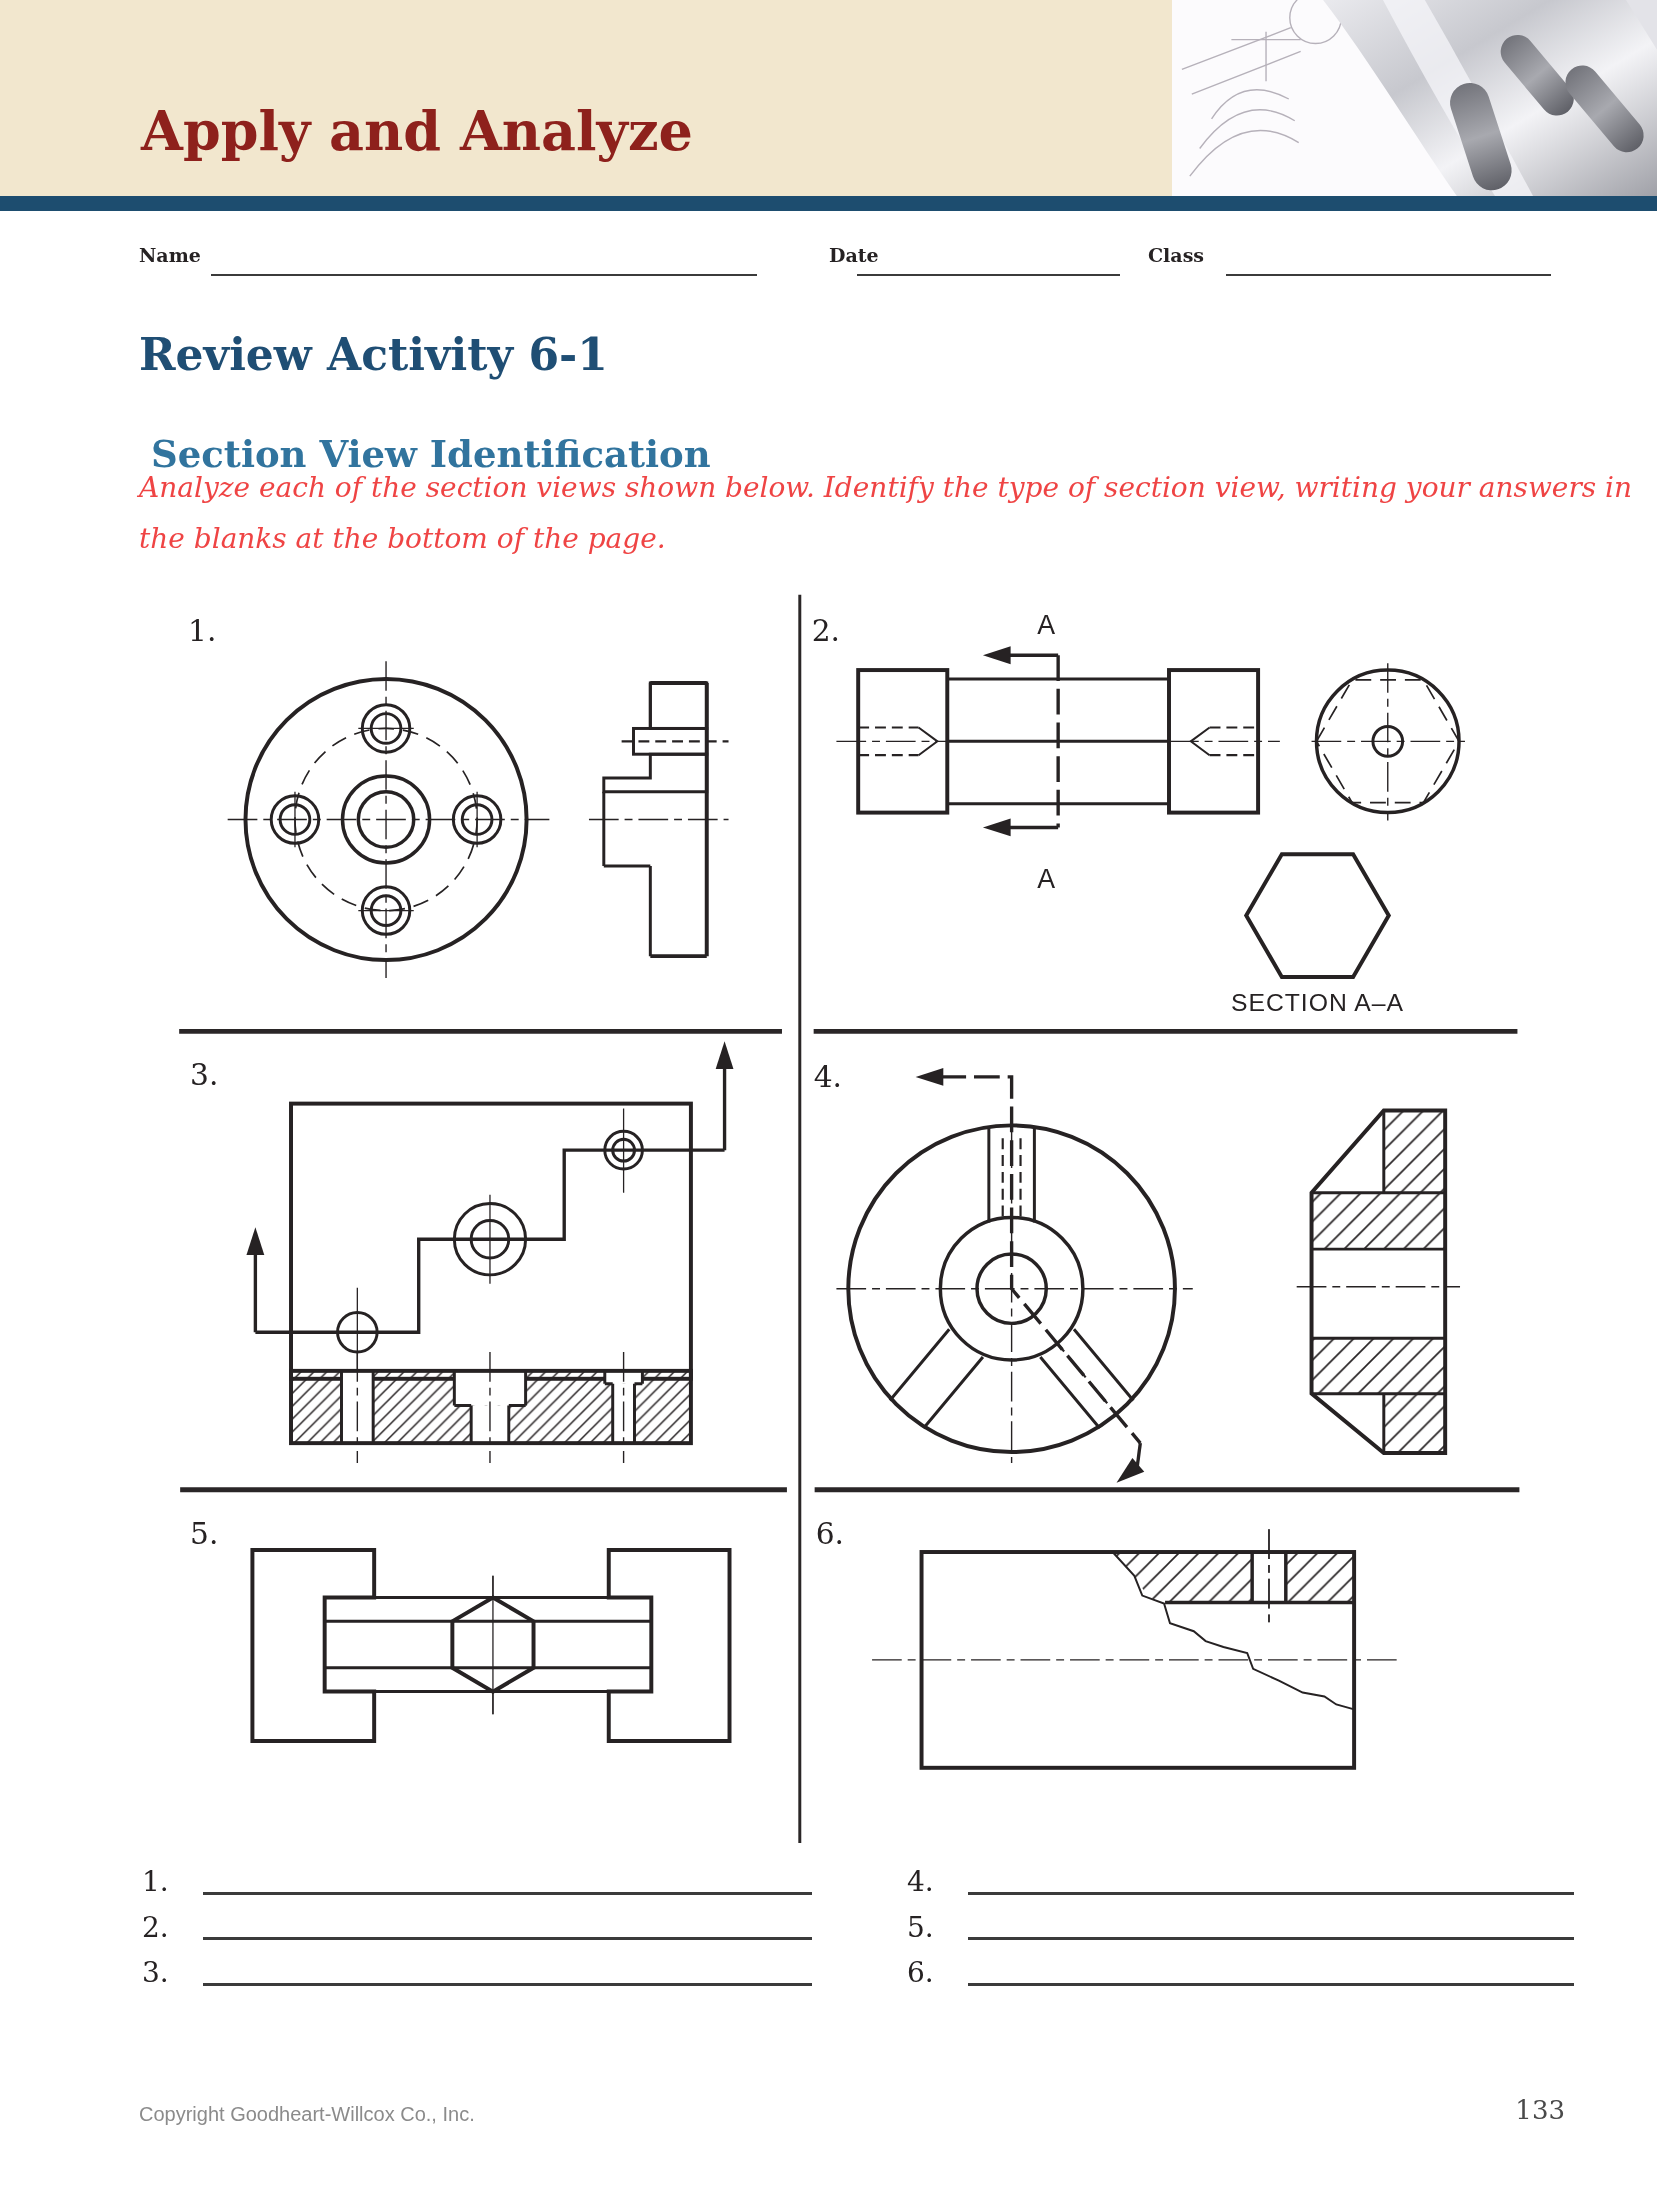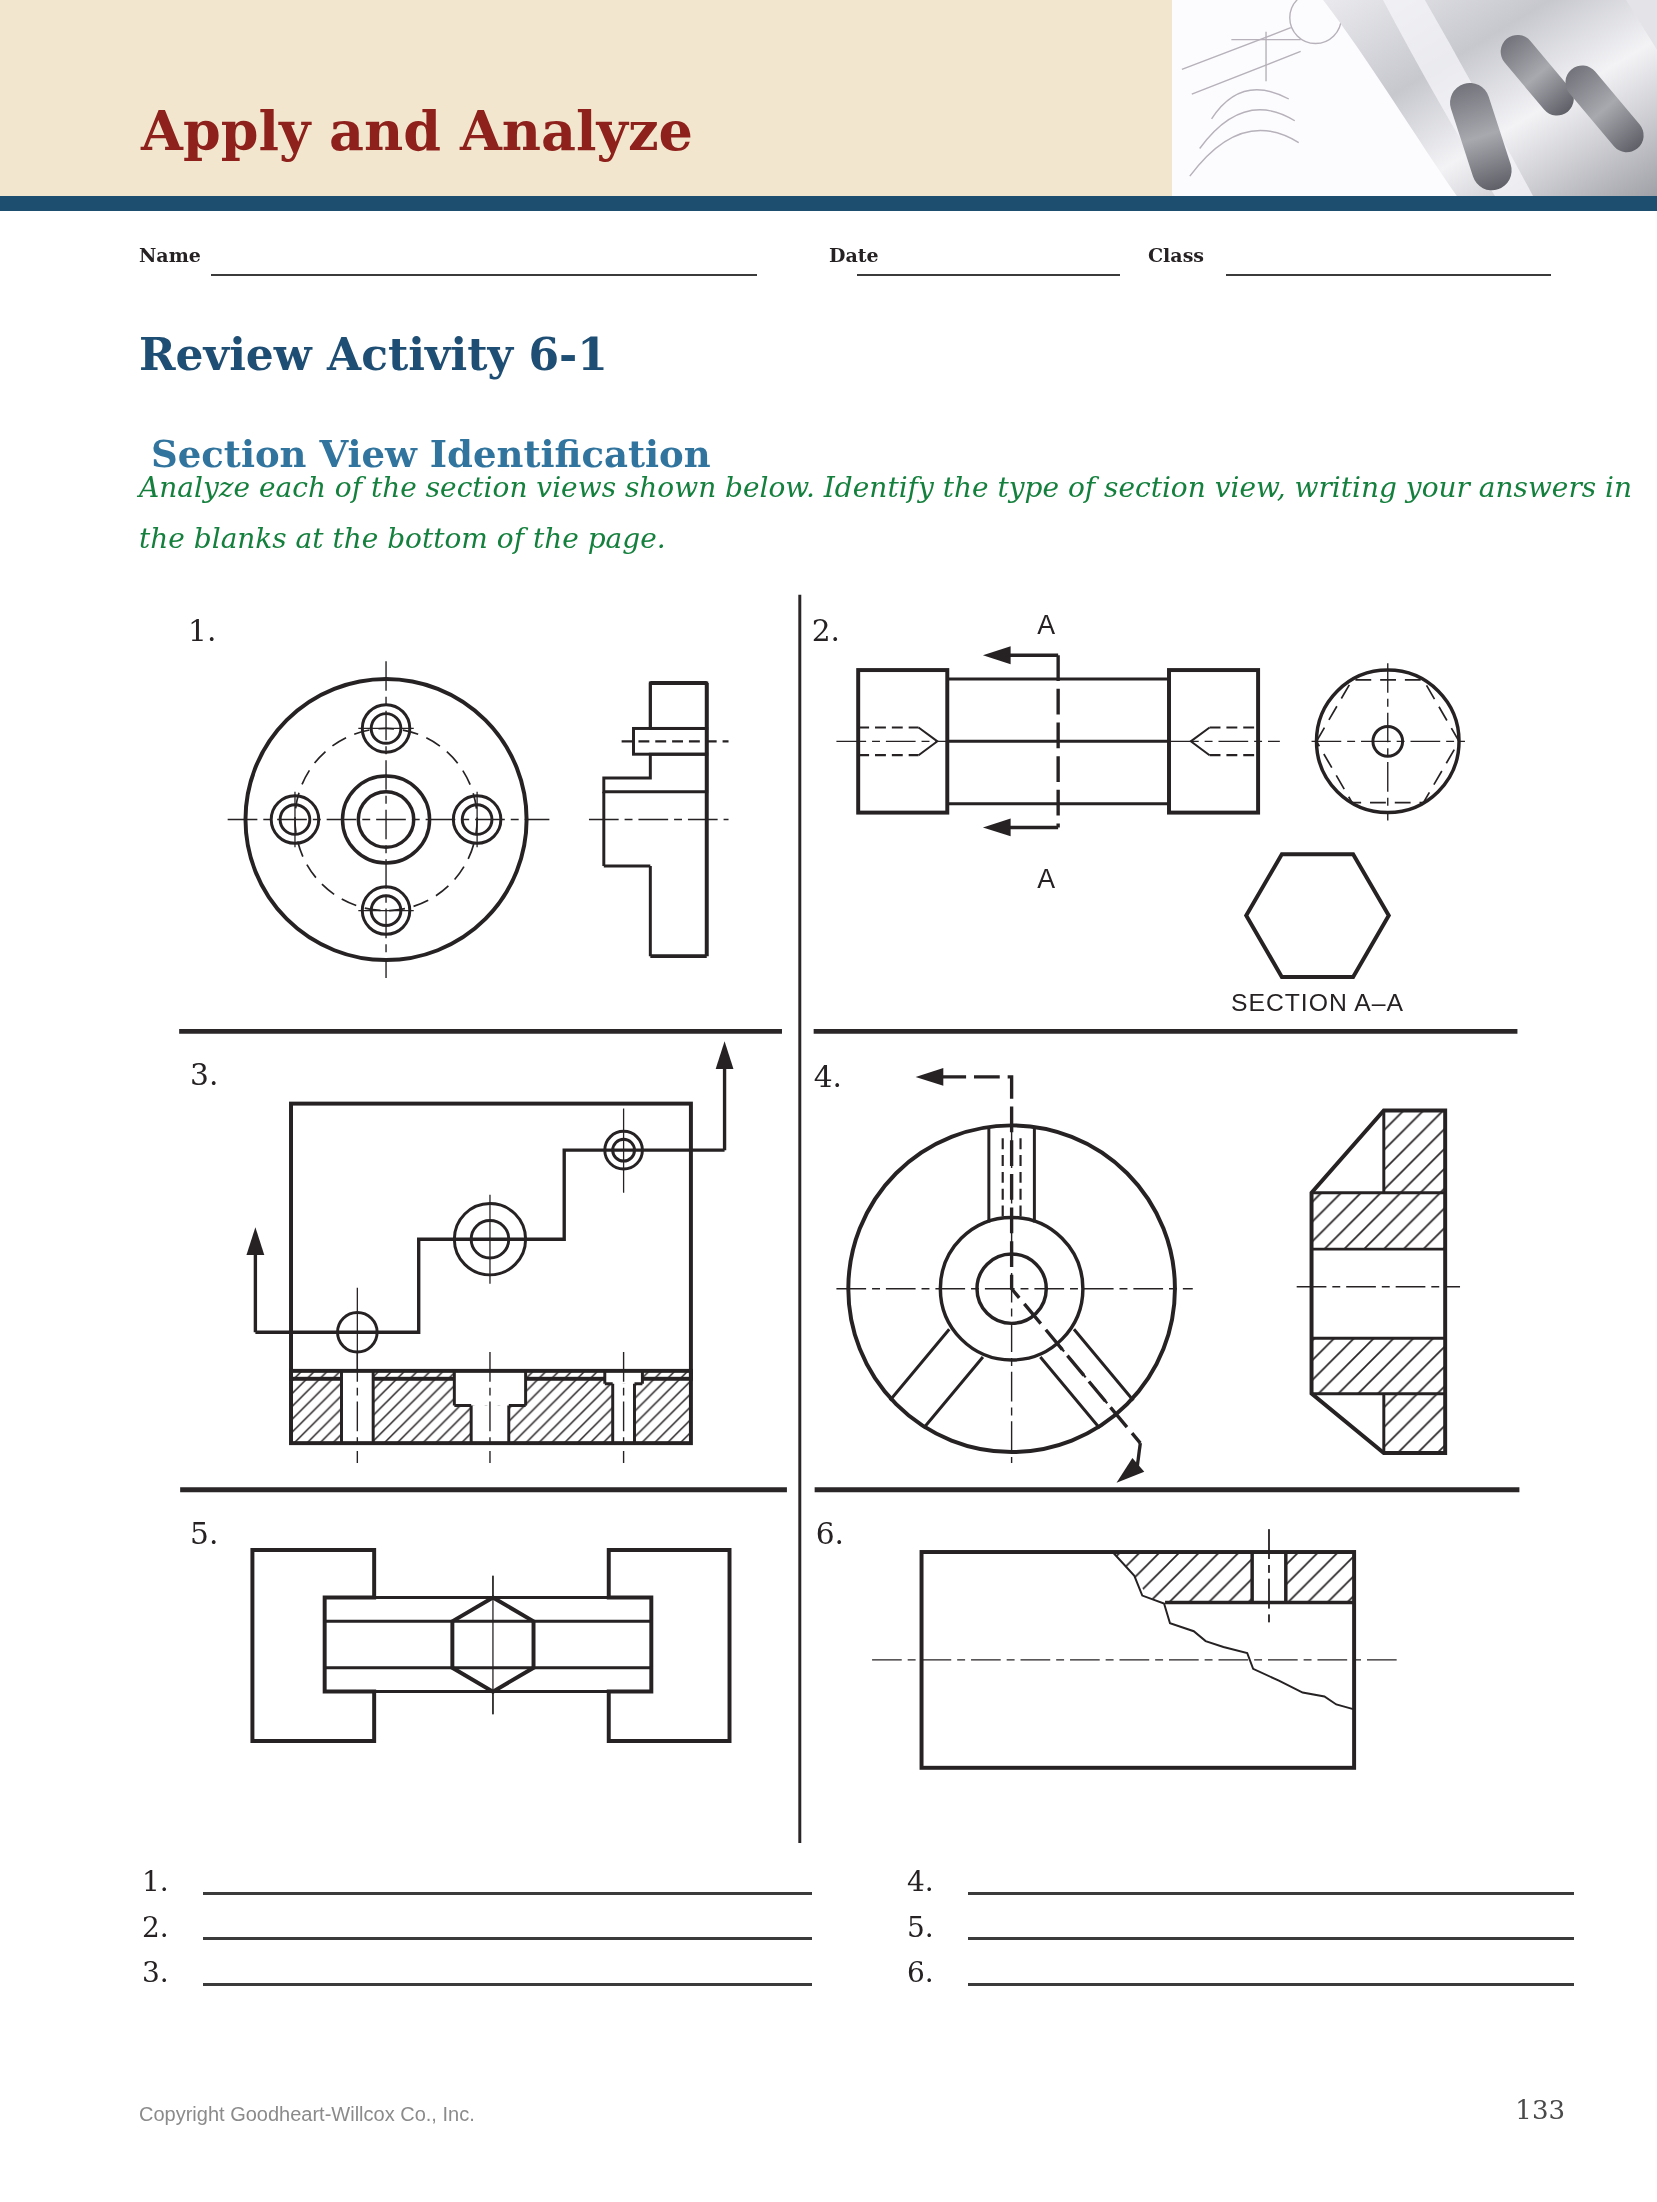--- a/index.html
+++ b/index.html
@@ -10,21 +10,21 @@
   .banner h1{position:absolute;left:141px;top:99px;margin:0;font-size:54px;font-weight:bold;
              color:#8E211C;letter-spacing:0px;font-family:"DejaVu Serif",serif;text-align:center;}
   .banner-photo{position:absolute;left:1172px;top:0;width:485px;height:196px;overflow:hidden;}
   .banner-bar{position:absolute;left:0;top:196px;width:1657px;height:15px;background:#1D4D6F;}
   
   .id-label{position:absolute;font-size:19px;font-weight:bold;color:#262223;}
   .blank{position:absolute;height:2px;background:#3b3b3b;}
   
   .rv-title{position:absolute;left:139px;top:329px;margin:0;font-size:44px;font-weight:bold;color:#1F4E74;}
   .rv-sub{position:absolute;left:139px;top:420px;margin:12px;font-size:37px;font-weight:bold;color:#31749E;}
-  .instr{position:absolute;left:139px;margin:0;font-size:28px;font-style:italic;color:#15803d;white-space:nowrap;}
+  .instr{position:absolute;left:139px;margin:0;font-size:28px;font-style:italic;color:#ef4444;white-space:nowrap;}
   
   .figures{position:absolute;left:0;top:554px;}
   .ol4{fill:none;stroke:#262223;stroke-width:4;}
   .ol35{fill:none;stroke:#262223;stroke-width:3.5;}
   .ol3{fill:none;stroke:#262223;stroke-width:3;}
   .ln2{fill:none;stroke:#262223;stroke-width:2;}
   .thin{fill:none;stroke:#262223;stroke-width:1.3;}
   .cl{fill:none;stroke:#262223;stroke-width:1.4;stroke-dasharray:30 6 8 6;}
   .dashc{fill:none;stroke:#262223;stroke-width:1.7;stroke-dasharray:16 9;}
   .hd{fill:none;stroke:#262223;stroke-width:2.2;stroke-dasharray:11 6;}

